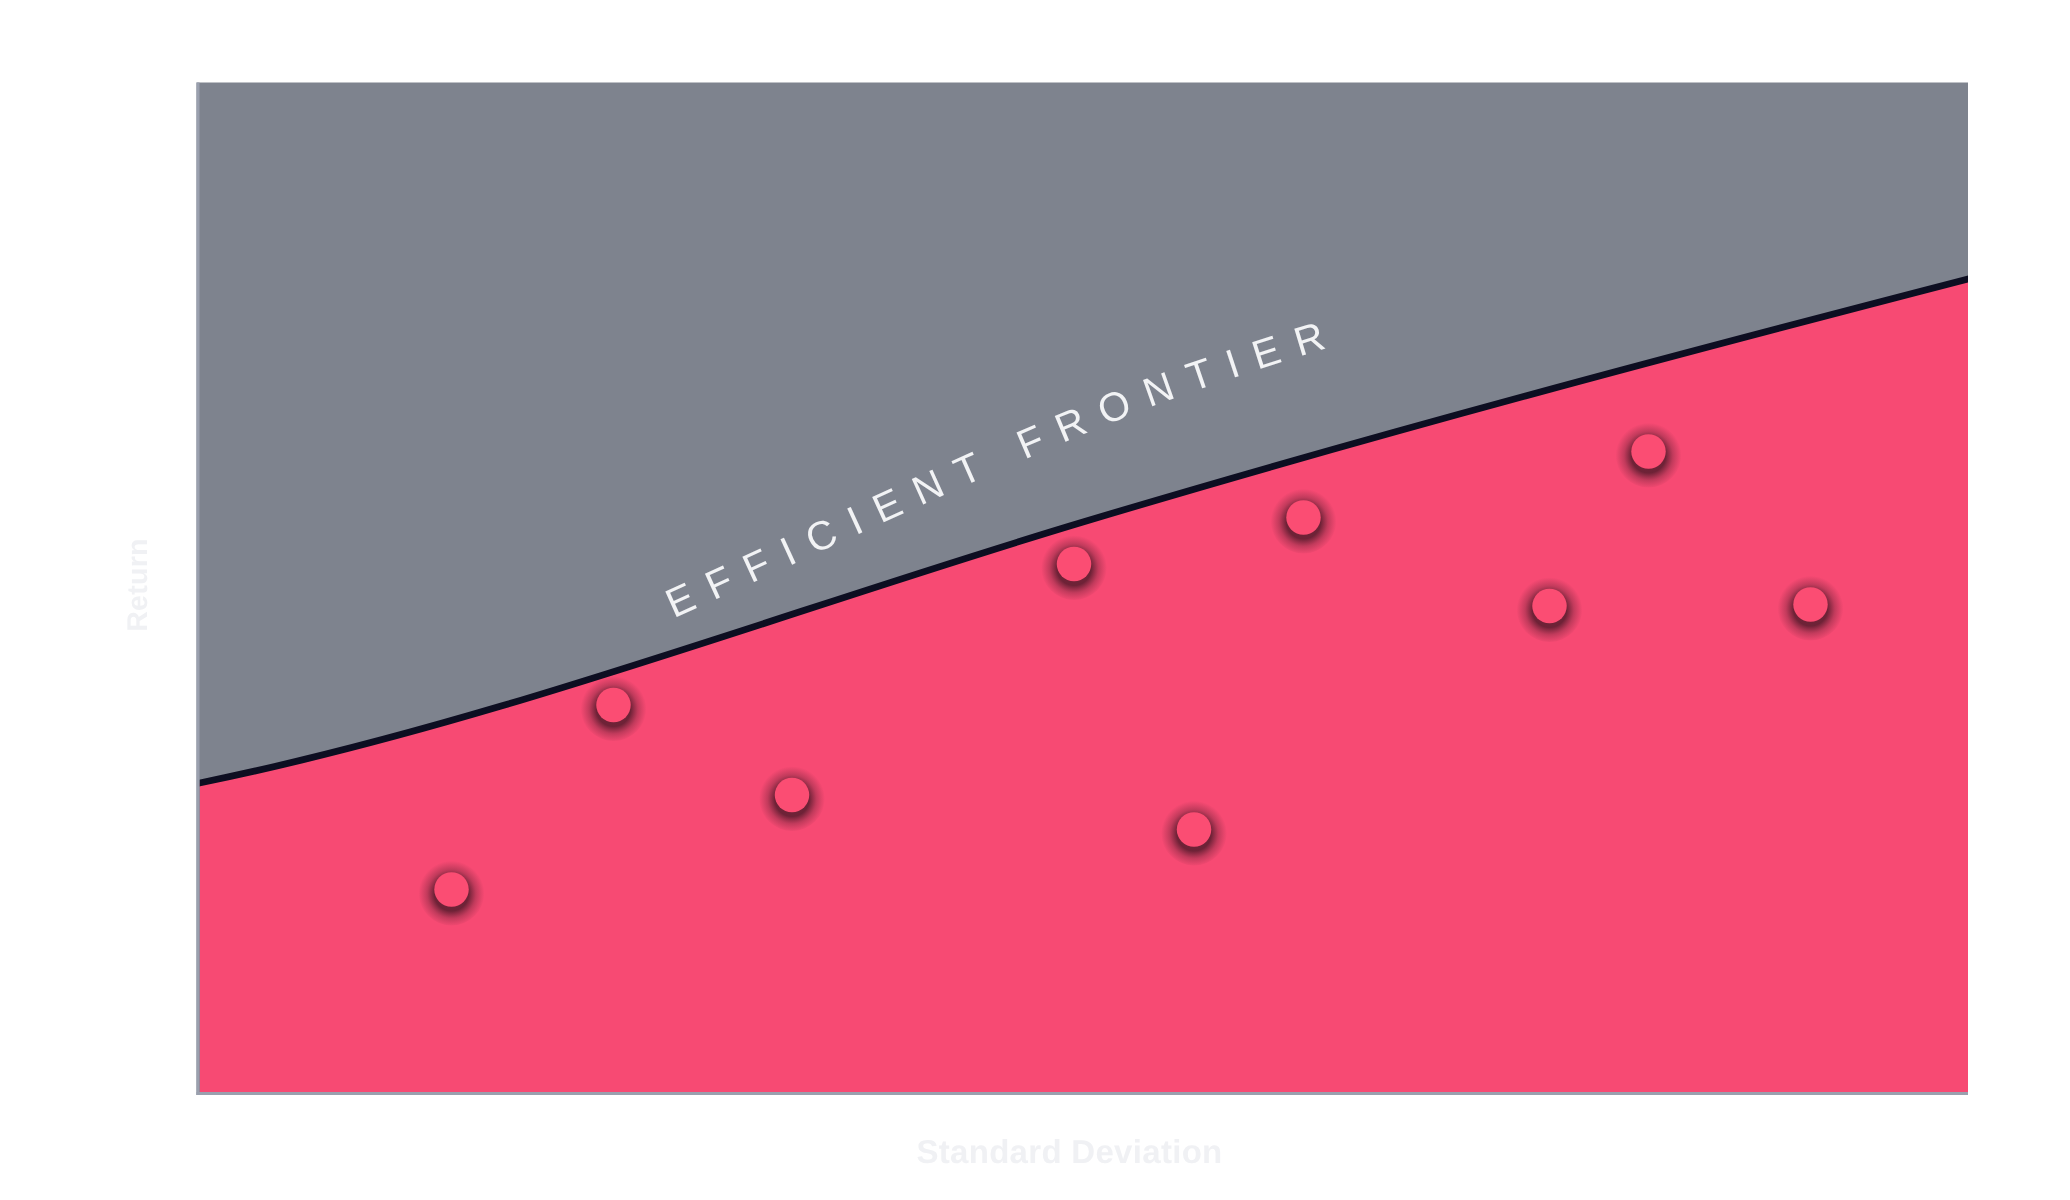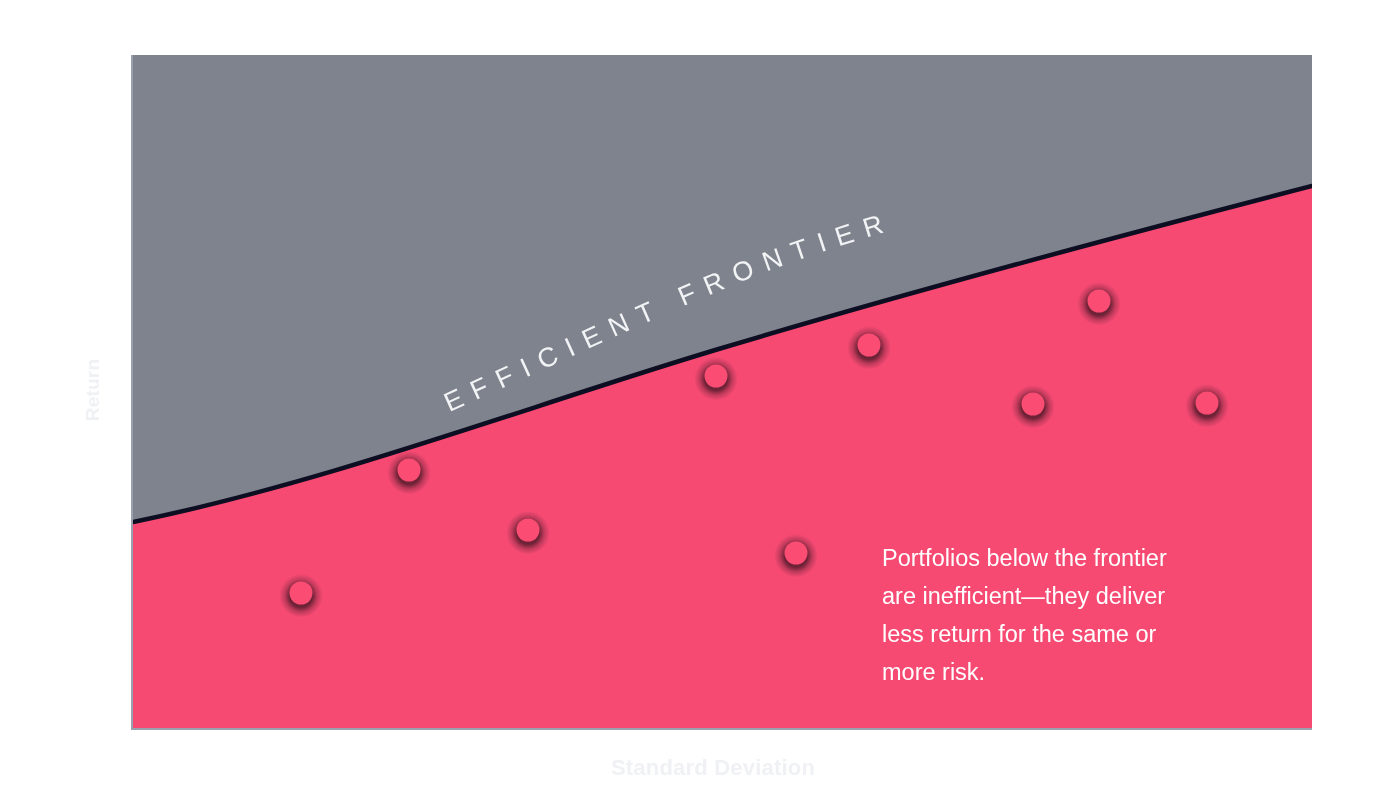--- a/index.html
+++ b/index.html
@@ -167,19 +167,15 @@
           <circle cx="966" cy="246" r="11.5" fill="#fb4d73"></circle>
         </g>
         <g>
           <circle cx="1074" cy="350" r="22" fill="url(#marker-shadow)"></circle>
           <circle cx="1074" cy="348" r="11.5" fill="#fb4d73"></circle>
         </g>
       </g>
     </svg>
 
 
-    <div class="annotation" id="annotation-below">Portfolios below the frontier
-are inefficient—they deliver
-less return for the same or
-more risk.</div>
 
   </div>
 </div>
 
 </body></html>

